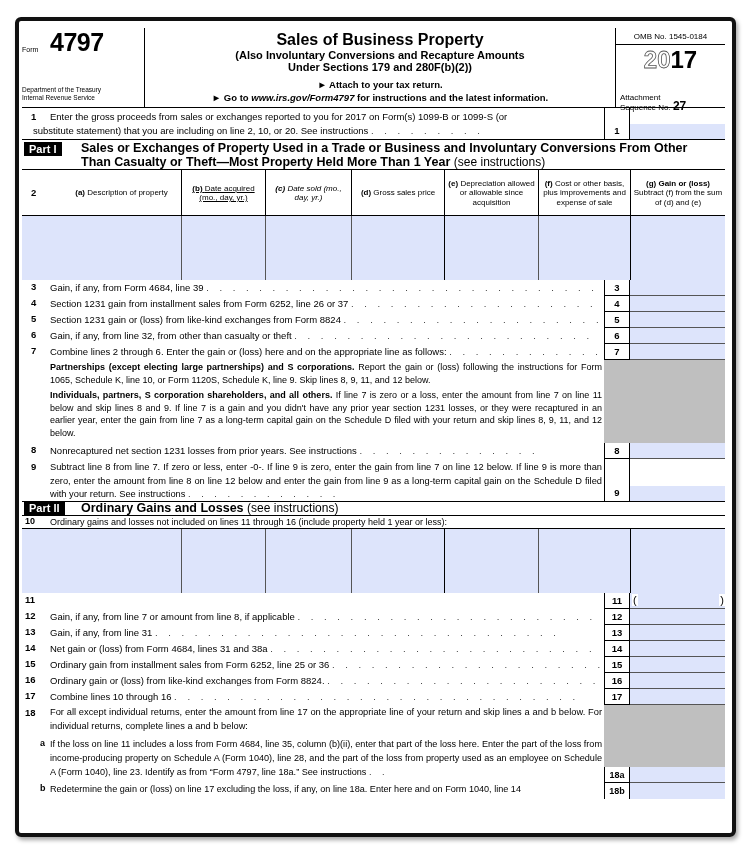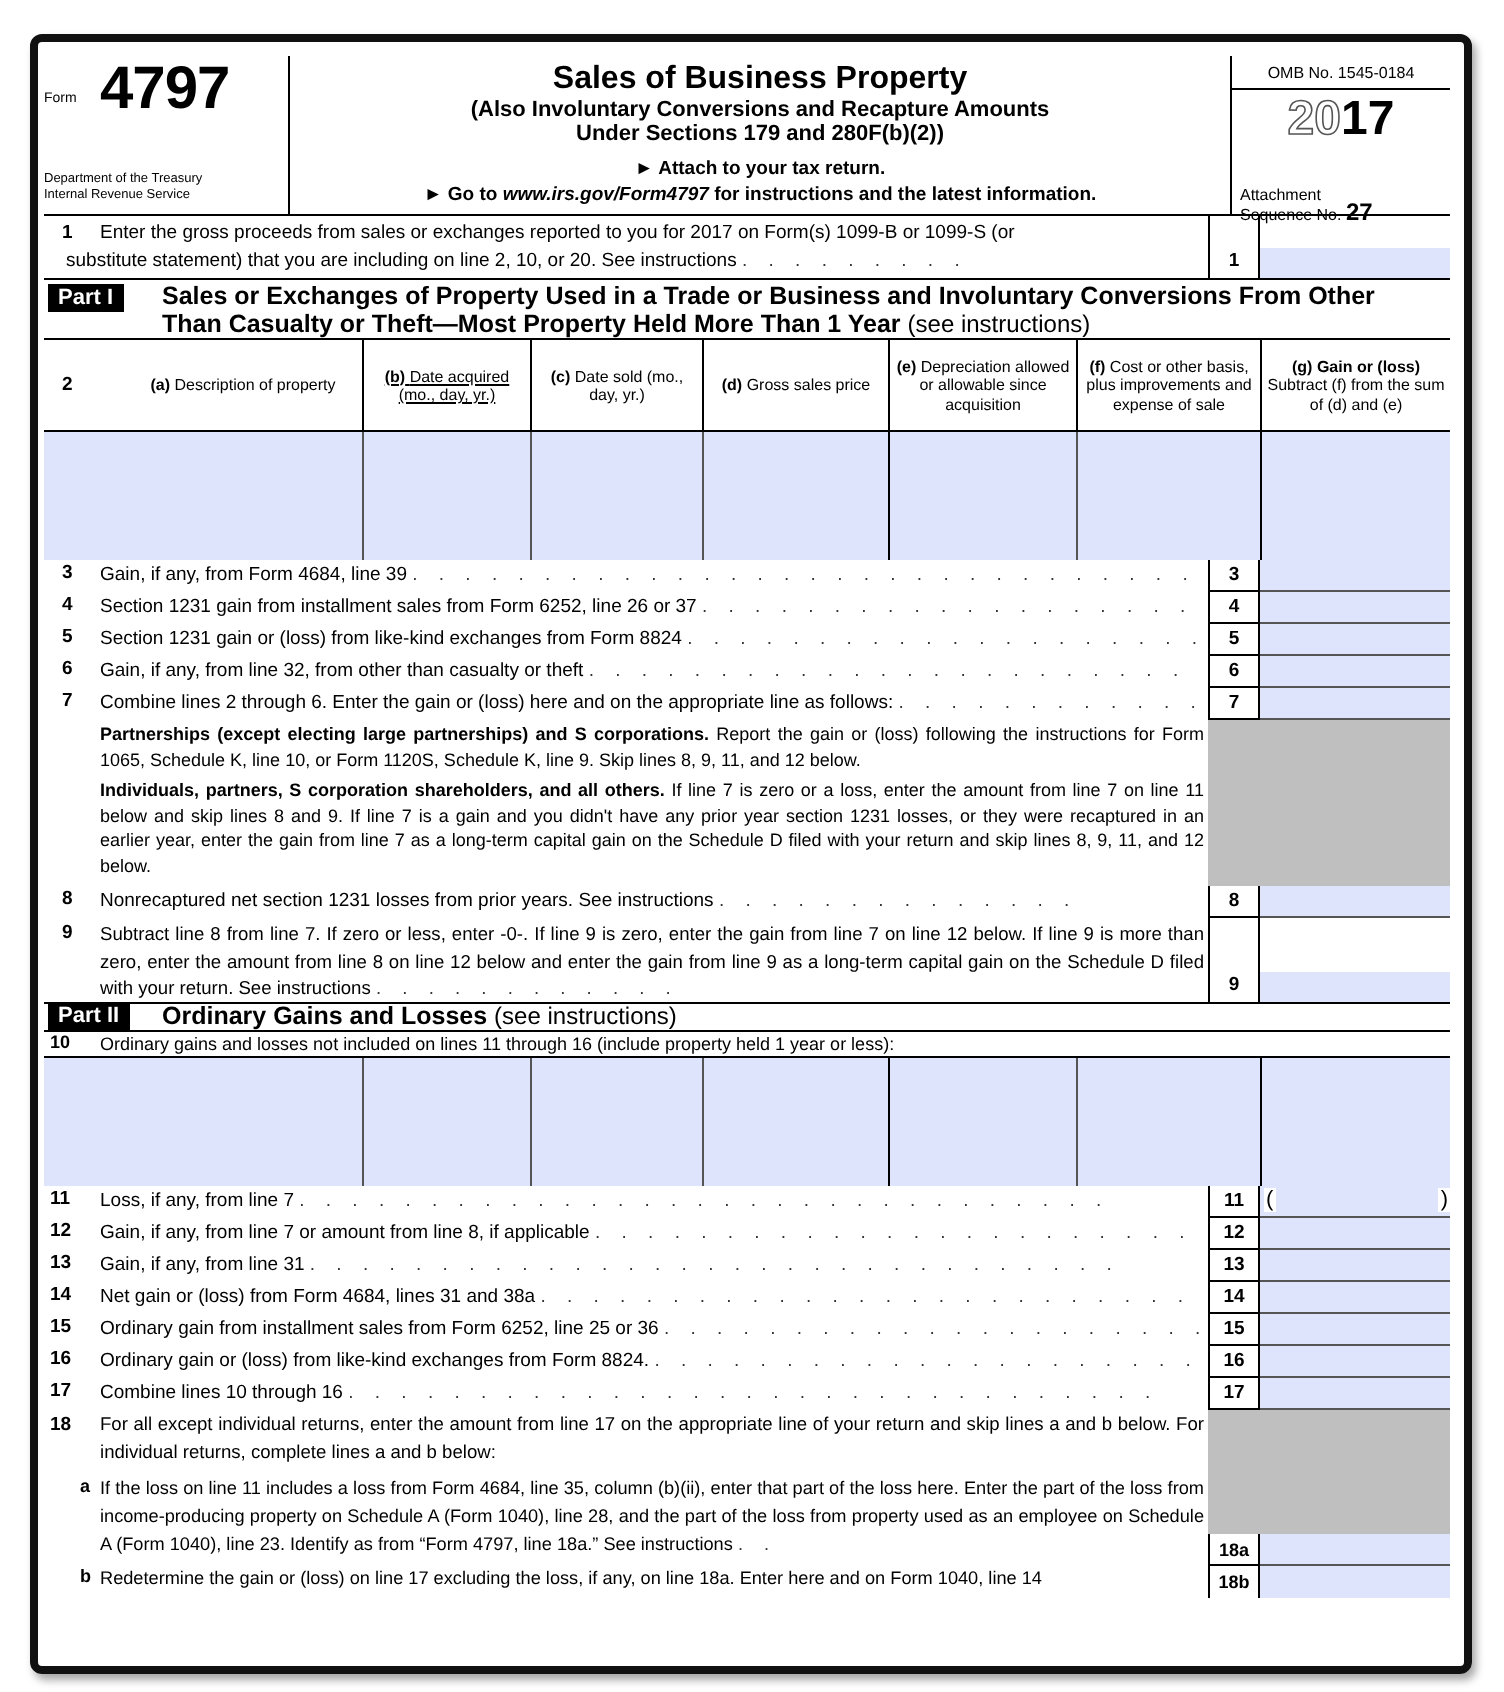--- a/index.html
+++ b/index.html
@@ -11,21 +11,21 @@
     box-shadow: 2px 3px 4px rgba(0,0,0,0.35);
   }
   .form { position: absolute; left: 22px; top: 28px; width: 703px; }
   .fill { background: #dde4fb; }
   .gray { background: #bfbfbf; }
 
   
   .hdr { position: relative; height: 80px; border-bottom: 1px solid #000; }
   .hdr-left { position: absolute; left: 0; top: 0; width: 123px; height: 80px; border-right: 1px solid #000; }
   .form-label { position: absolute; left: 0; top: 18px; font-size: 7px; }
-  .form-num { position: absolute; left: 28px; top: 0px; font-size: 30px; font-weight: bold; letter-spacing: -0.5px; }
+  .form-num { position: absolute; left: 28px; top: 0px; font-size: 25px; font-weight: bold; letter-spacing: -0.5px; }
   .dept { position: absolute; left: 0; top: 58px; font-size: 6.5px; line-height: 8px; }
   .hdr-mid { position: absolute; left: 123px; top: 0; width: 470px; height: 80px; text-align: center; }
   .title { font-size: 16px; font-weight: bold; margin-top: 3px; }
   .subtitle { font-size: 11px; font-weight: bold; line-height: 12px; }
   .attach { font-size: 9.5px; font-weight: bold; margin-top: 6px; }
   .goto { font-size: 9.5px; font-weight: bold; margin-top: 2px; }
   .goto i { font-style: italic; }
   .hdr-right { position: absolute; left: 593px; top: 0; width: 110px; height: 80px; border-left: 1px solid #000; }
   .omb { font-size: 8px; text-align: center; padding-top: 4px; height: 17px; border-bottom: 1px solid #000; }
   .year { text-align: center; font-size: 24px; font-weight: bold; line-height: 26px; margin-top: 2px; }
@@ -121,21 +121,21 @@
   </div>
 
   <div class="thead">
     <span class="ln" style="left:9px;top:17px;">2</span>
     <div class="th" style="left:40px;width:119px;border-left:none;">
         <span><b>(a)</b> <span>Description of property</span></span>
       </div>
     <div class="th" style="left:159px;width:84px;text-decoration:underline;">
         <span><b>(b)</b> <span>Date acquired (mo., day, yr.)</span></span>
       </div>
-    <div class="th" style="left:243px;width:86px;">
+    <div class="th" style="left:243px;width:86px;font-style:italic;">
         <span><b>(c)</b> <span>Date sold (mo., day, yr.)</span></span>
       </div>
     <div class="th" style="left:329px;width:93px;">
         <span><b>(d)</b> <span>Gross sales price</span></span>
       </div>
     <div class="th" style="left:422px;width:94px;">
         <span><b>(e)</b> <span>Depreciation allowed or allowable since acquisition</span></span>
       </div>
     <div class="th" style="left:516px;width:92px;">
         <span><b>(f)</b> <span>Cost or other basis, plus improvements and expense of sale</span></span>
@@ -284,21 +284,20 @@
         <div class="tcell fill" style="left: 329px; width: 93px;"></div>
         <div class="tcell fill" style="left: 422px; width: 94px; border-left: 1px solid rgb(0, 0, 0);"></div>
         <div class="tcell fill" style="left: 516px; width: 92px;"></div>
         <div class="tcell fill" style="left: 608px; width: 95px; border-left: 1px solid rgb(0, 0, 0);"></div>
       </div>
     </div>
 
   <div id="p2-lines">
       <div class="row">
         <span class="ln" style="left:3px;top:1px;">11</span>
-        <span class="txt" style="left: 28px; white-space: nowrap; width: 550px; overflow: hidden;"><span>Loss, if any, from line 7</span> <span class="dots">. . . . . . . . . . . . . . . . . . . . . . . . . . . . . . .</span></span>
         <div class="box">11</div>
         <div class="amt fill" style="position: absolute;">
           <span style="position: absolute; left: 2px; top: 1px; font-size: 11px; background: rgb(255, 255, 255); padding: 0px 1px;">(</span>
           <span style="position: absolute; right: 0px; top: 1px; font-size: 11px; background: rgb(255, 255, 255); padding: 0px 1px;">)</span>
         </div>
       </div>
       <div class="row">
         <span class="ln" style="left:3px;top:1px;">12</span>
         <span class="txt" style="left: 28px; white-space: nowrap; width: 550px; overflow: hidden;"><span>Gain, if any, from line 7 or amount from line 8, if applicable</span> <span class="dots">. . . . . . . . . . . . . . . . . . . . . . . . . . . . . . .</span></span>
         <div class="box">12</div>

